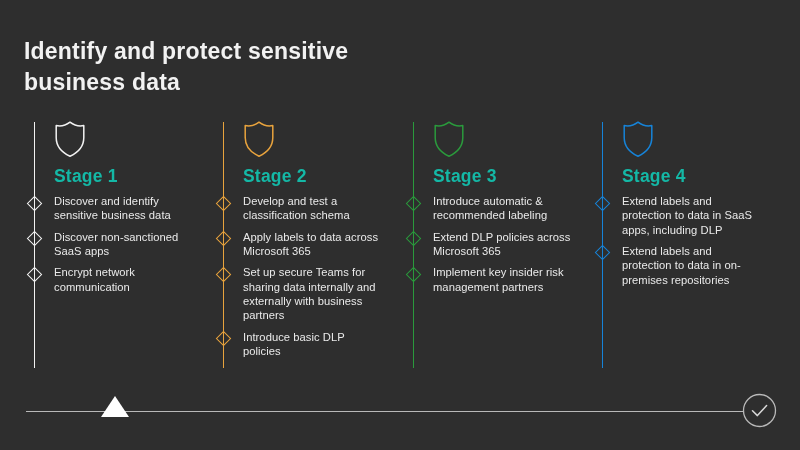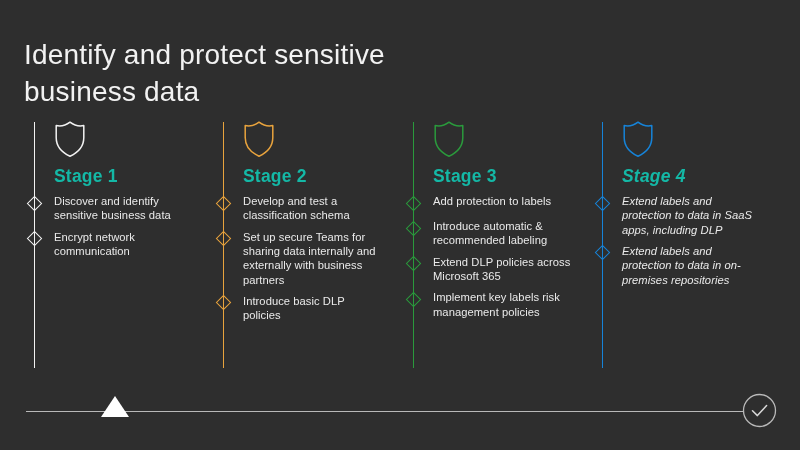--- a/index.html
+++ b/index.html
@@ -17,22 +17,22 @@
     -webkit-font-smoothing: antialiased;
   }
 
   
   #title {
     position: absolute;
     left: 24px;
     top: 36px;
     width: 420px;
     color: #f2f2f2;
-    font-size: 28px;
-    font-weight: normal;
+    font-size: 23px;
+    font-weight: bold;
     line-height: 1.33;
     letter-spacing: 0.2px;
     white-space: pre-line;
   }
 
   
   .column {
     position: absolute;
     top: 120px;
     width: 190px;
@@ -142,75 +142,79 @@
           </svg>
         </div>
         <div class="stage-title">Stage 1</div>
         <div class="bullets">
           <div class="bullet">
             <span class="bullet-marker" style="border-color: rgb(242, 242, 242);"></span>
             <span class="bullet-text">Discover and identify sensitive business data</span>
           </div>
           <div class="bullet">
             <span class="bullet-marker" style="border-color: rgb(242, 242, 242);"></span>
+            <span class="bullet-text">Discover non-sanctioned SaaS apps</span>
+          </div>
+          <div class="bullet">
+            <span class="bullet-marker" style="border-color: rgb(242, 242, 242);"></span>
             <span class="bullet-text">Encrypt network communication</span>
           </div>
         </div>
       </div>
       <div class="column" style="left: 223px;">
         <div class="col-line" style="background: rgb(232, 163, 61);"></div>
         <div class="shield">
           <svg viewBox="0 0 32 38" xmlns="http://www.w3.org/2000/svg">
             <path d="M2.2 5.6 C 7 6.6 12 5.2 16 2.2 C 20 5.2 25 6.6 29.8 5.6 L 29.8 17.5 C 29.8 26.5 23.5 32.8 16 36.2 C 8.5 32.8 2.2 26.5 2.2 17.5 Z" fill="none" stroke="#e8a33d" stroke-width="1.5" stroke-linejoin="round"></path>
           </svg>
         </div>
         <div class="stage-title">Stage 2</div>
         <div class="bullets">
           <div class="bullet">
             <span class="bullet-marker" style="border-color: rgb(232, 163, 61);"></span>
             <span class="bullet-text">Develop and test a classification schema</span>
           </div>
           <div class="bullet">
             <span class="bullet-marker" style="border-color: rgb(232, 163, 61);"></span>
+            <span class="bullet-text">Apply labels to data across Microsoft 365</span>
+          </div>
+          <div class="bullet">
+            <span class="bullet-marker" style="border-color: rgb(232, 163, 61);"></span>
             <span class="bullet-text">Set up secure Teams for sharing data internally and externally with business partners</span>
           </div>
           <div class="bullet">
             <span class="bullet-marker" style="border-color: rgb(232, 163, 61);"></span>
             <span class="bullet-text">Introduce basic DLP policies</span>
           </div>
         </div>
       </div>
       <div class="column" style="left: 413px; padding-left: 21px;">
         <div class="col-line" style="background: rgb(42, 154, 60);"></div>
         <div class="shield">
           <svg viewBox="0 0 32 38" xmlns="http://www.w3.org/2000/svg">
             <path d="M2.2 5.6 C 7 6.6 12 5.2 16 2.2 C 20 5.2 25 6.6 29.8 5.6 L 29.8 17.5 C 29.8 26.5 23.5 32.8 16 36.2 C 8.5 32.8 2.2 26.5 2.2 17.5 Z" fill="none" stroke="#2a9a3c" stroke-width="1.5" stroke-linejoin="round"></path>
           </svg>
         </div>
         <div class="stage-title">Stage 3</div>
         <div class="bullets">
           <div class="bullet">
             <span class="bullet-marker" style="border-color: rgb(42, 154, 60);"></span>
-            <span class="bullet-text">Add protection to labels</span>
-          </div>
-          <div class="bullet">
-            <span class="bullet-marker" style="border-color: rgb(42, 154, 60);"></span>
             <span class="bullet-text">Introduce automatic &amp; recommended labeling</span>
           </div>
           <div class="bullet">
             <span class="bullet-marker" style="border-color: rgb(42, 154, 60);"></span>
             <span class="bullet-text">Extend DLP policies across Microsoft 365</span>
           </div>
           <div class="bullet">
             <span class="bullet-marker" style="border-color: rgb(42, 154, 60);"></span>
-            <span class="bullet-text">Implement key labels risk management policies</span>
-          </div>
-        </div>
-      </div>
-      <div class="column" style="left: 602px; font-style: italic;">
+            <span class="bullet-text">Implement key insider risk management partners</span>
+          </div>
+        </div>
+      </div>
+      <div class="column" style="left: 602px;">
         <div class="col-line" style="background: rgb(22, 131, 216);"></div>
         <div class="shield">
           <svg viewBox="0 0 32 38" xmlns="http://www.w3.org/2000/svg">
             <path d="M2.2 5.6 C 7 6.6 12 5.2 16 2.2 C 20 5.2 25 6.6 29.8 5.6 L 29.8 17.5 C 29.8 26.5 23.5 32.8 16 36.2 C 8.5 32.8 2.2 26.5 2.2 17.5 Z" fill="none" stroke="#1683d8" stroke-width="1.5" stroke-linejoin="round"></path>
           </svg>
         </div>
         <div class="stage-title">Stage 4</div>
         <div class="bullets">
           <div class="bullet">
             <span class="bullet-marker" style="border-color: rgb(22, 131, 216);"></span>

